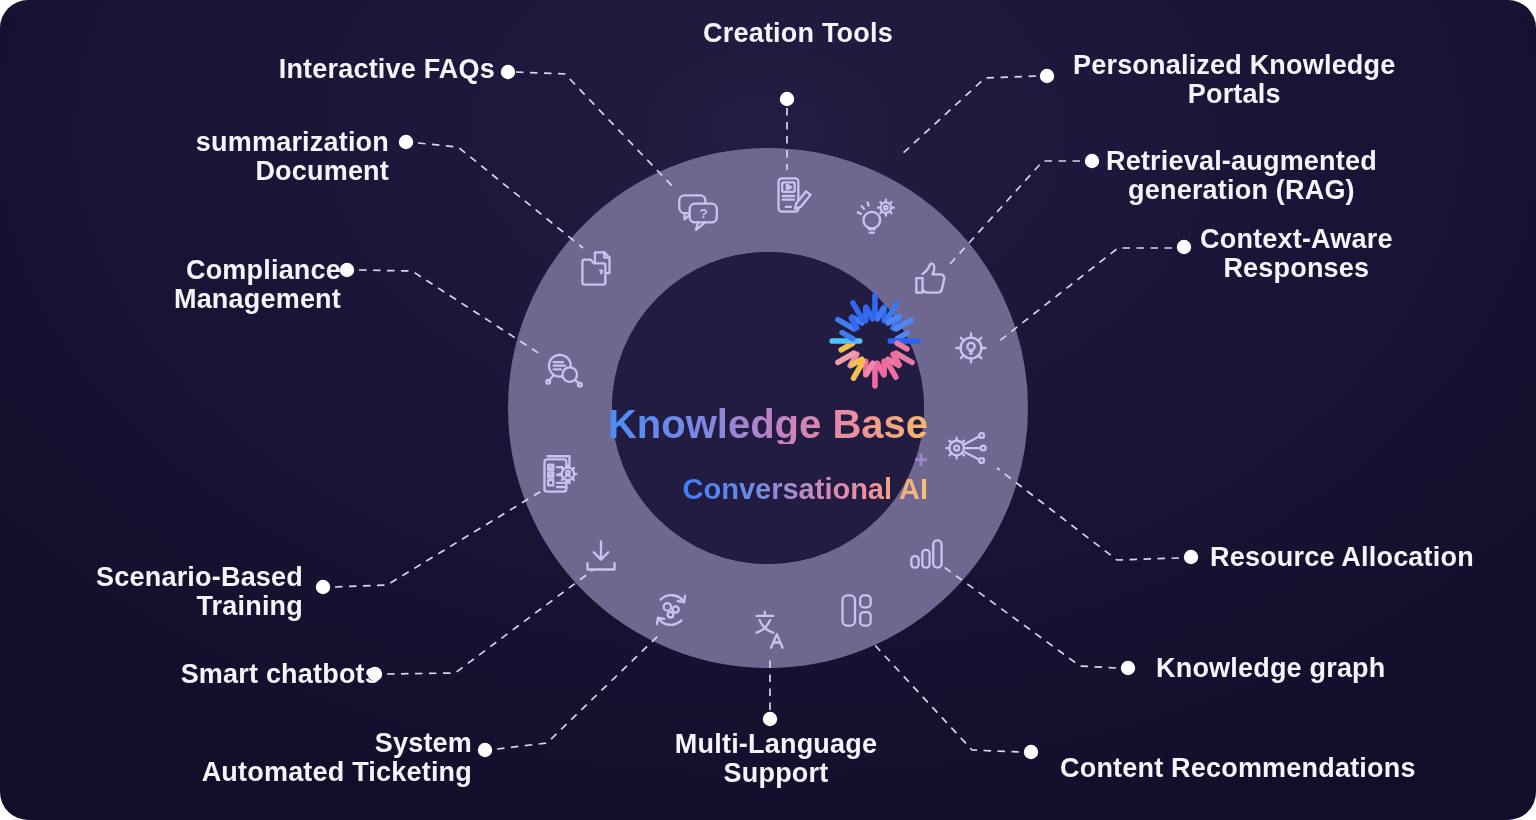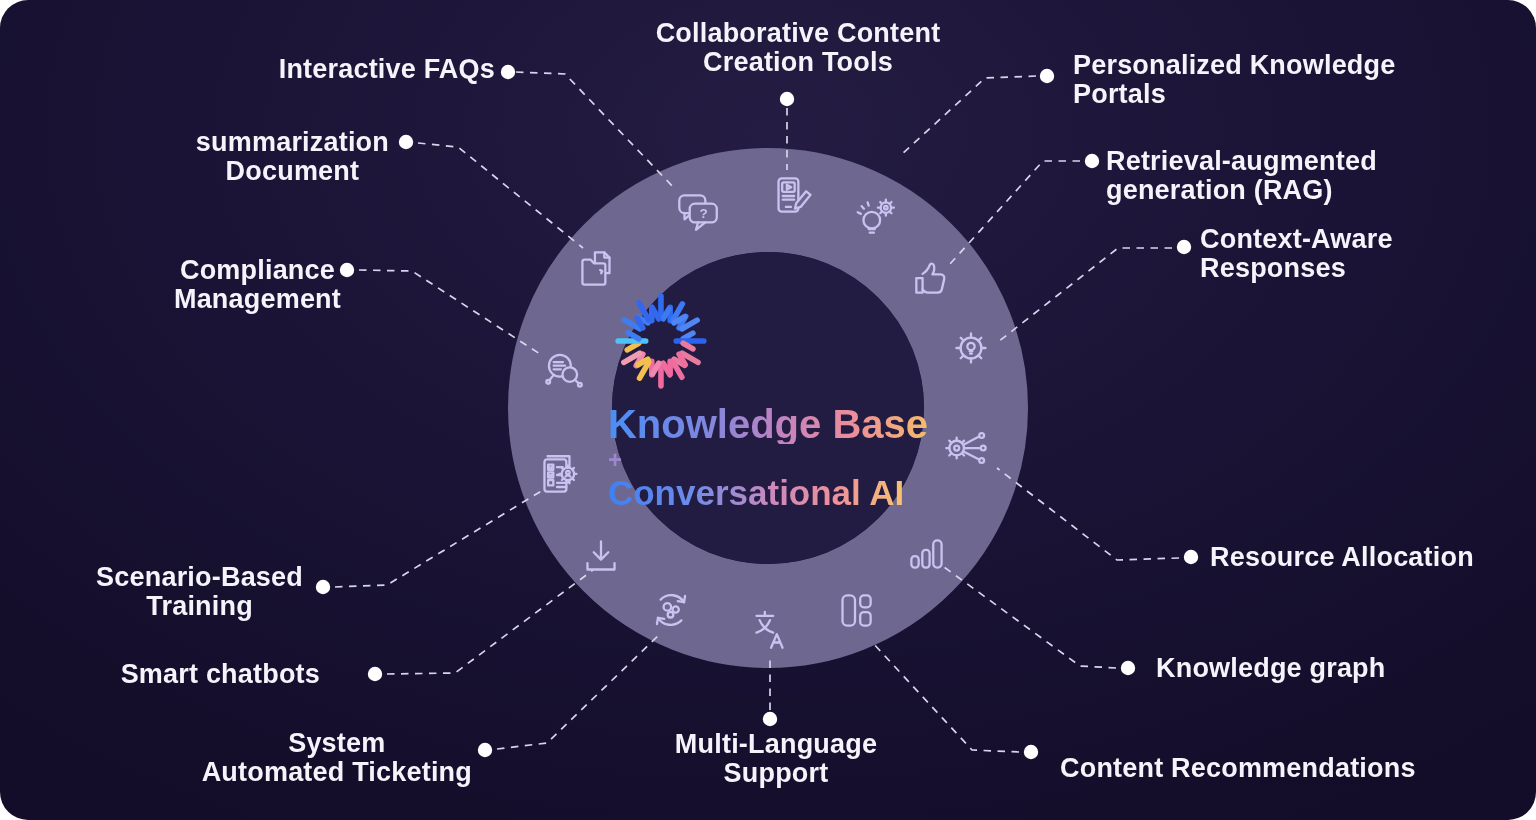--- a/index.html
+++ b/index.html
@@ -5,45 +5,45 @@
   html,body{margin:0;padding:0;background:#ffffff;}
   .stage{
     position:relative;width:1536px;height:820px;overflow:hidden;
     border-radius:28px;
     background:radial-gradient(1150px 780px at 50% 16%, #241c42 0%, #1a1335 52%, #130d29 100%);
     font-family:"Liberation Sans", sans-serif;
   }
   svg.layer{position:absolute;left:0;top:0;width:1536px;height:820px;}
   .label{
     position:absolute;color:#f6f4fb;font-weight:700;font-size:27px;
-    line-height:1.09;letter-spacing:.2px;
+    line-height:1.09;letter-spacing:.2px;text-align:center;
   }
   .label .ln{white-space:nowrap;}
-  .align-r{text-align:center;}
+  .align-r{text-align:right;}
   .align-c{text-align:center;}
   .icon{
     position:absolute;width:50px;height:50px;color:#cac2f1;
     transform:translate(-50%,-50%);
   }
   .icon svg{width:100%;height:100%;stroke:currentColor;fill:none;
     stroke-width:2.2;stroke-linecap:round;stroke-linejoin:round;}
   .icon svg text{stroke:none;fill:currentColor;font-family:"Liberation Sans",sans-serif;font-weight:700;}
   .center-block{
     position:absolute;left:768px;top:288px;transform:translateX(-50%);
-    display:flex;flex-direction:column;align-items:flex-start;text-align:center;
+    display:flex;flex-direction:column;align-items:flex-end;text-align:center;
   }
   .logo{width:106px;height:106px;margin-bottom:10px;}
   .kb{
     font-size:40px;font-weight:700;line-height:1;
     background:linear-gradient(90deg,#4a8ef6 0%,#7d87e0 30%,#c583be 55%,#ec8d9c 76%,#f5bb6b 100%);
     -webkit-background-clip:text;background-clip:text;color:transparent;white-space:nowrap;
   }
   .plus{font-size:24px;font-weight:700;color:#9d88cf;margin:4px 0 3px;line-height:1;}
   .cai{
-    font-size:35px;font-weight:700;line-height:1;
+    font-size:29px;font-weight:700;line-height:1;
     background:linear-gradient(90deg,#3d80f3 0%,#6d8ce9 28%,#c98abe 55%,#ef8f9b 76%,#f6c271 100%);
     -webkit-background-clip:text;background-clip:text;color:transparent;white-space:nowrap;
   }
   .connector{stroke:#d9d4ec;stroke-width:1.7;stroke-dasharray:7.5 6.5;fill:none;}
   .dot{fill:#ffffff;}
 </style>
 </head>
 <body>
 
 <div class="stage">
@@ -225,21 +225,20 @@
       <path d="M10 38 V18 a2 2 0 0 1 2 -2 h6 l3 3.5 h9 a2 2 0 0 1 2 2 V38 a2 2 0 0 1 -2 2 H12 a2 2 0 0 1 -2 -2 z" fill="#6e6890"></path>
       <path d="M27 26 l2 1 -1 2"></path>
     </svg>
   </div>
 
   <div class="label align-r" style="right:1041px;top:55px">
     <div class="ln">Interactive FAQs</div>
   </div>
 
   <div class="label align-c" style="left:648px;top:19px;width:300px">
-    <div class="ln">Collaborative Content</div>
     <div class="ln">Creation Tools</div>
   </div>
 
   <div class="label" style="left:1073px;top:51px">
     <div class="ln">Personalized Knowledge</div>
     <div class="ln">Portals</div>
   </div>
 
   <div class="label" style="left:1106px;top:147px">
     <div class="ln">Retrieval-augmented</div>
@@ -266,21 +265,21 @@
   <div class="label align-c" style="left:626px;top:730px;width:300px">
     <div class="ln">Multi-Language</div>
     <div class="ln">Support</div>
   </div>
 
   <div class="label align-r" style="right:1064px;top:729px">
     <div class="ln">System</div>
     <div class="ln">Automated Ticketing</div>
   </div>
 
-  <div class="label align-r" style="right:1216px;top:660px">
+  <div class="label align-r" style="right:1156px;top:660px">
     <div class="ln">Smart chatbots</div>
   </div>
 
   <div class="label align-r" style="right:1233px;top:563px">
     <div class="ln">Scenario-Based</div>
     <div class="ln">Training</div>
   </div>
 
   <div class="label align-r" style="right:1195px;top:256px">
     <div class="ln">Compliance</div>

